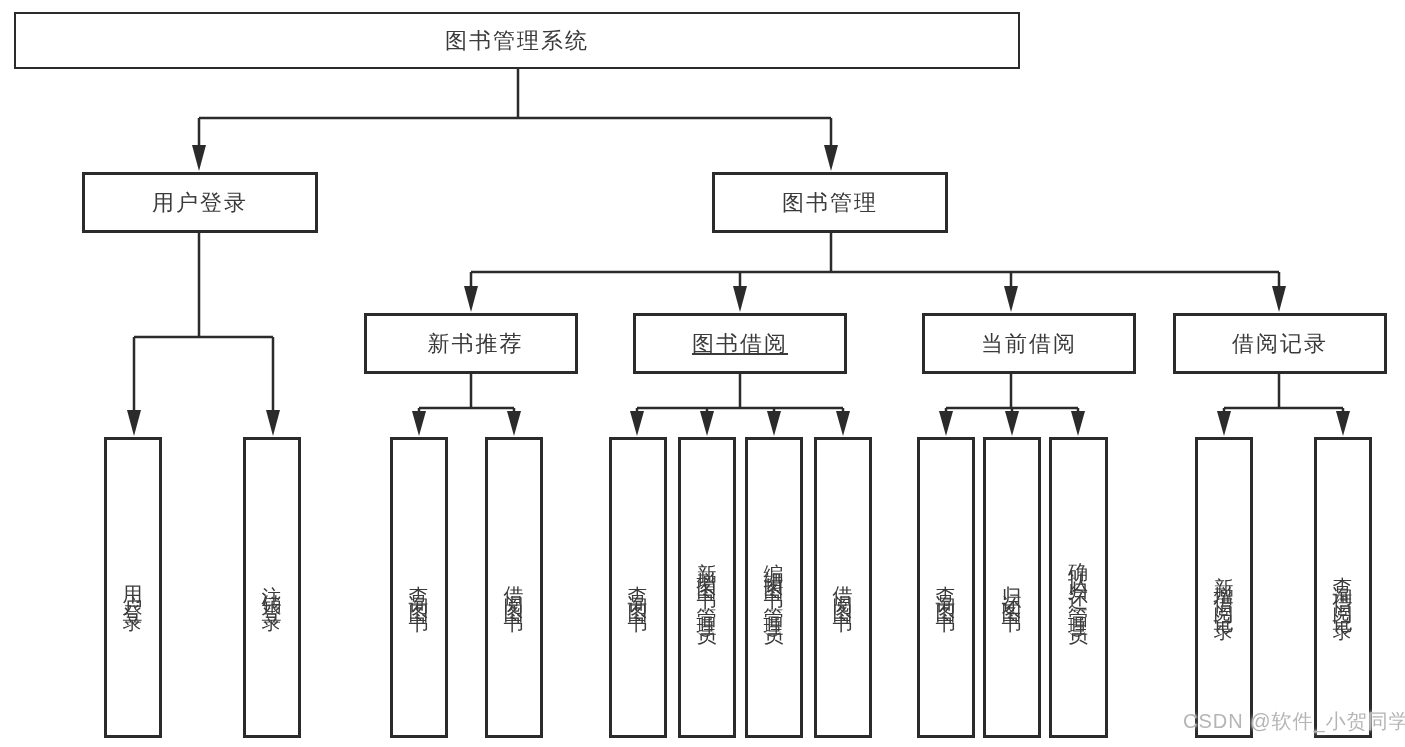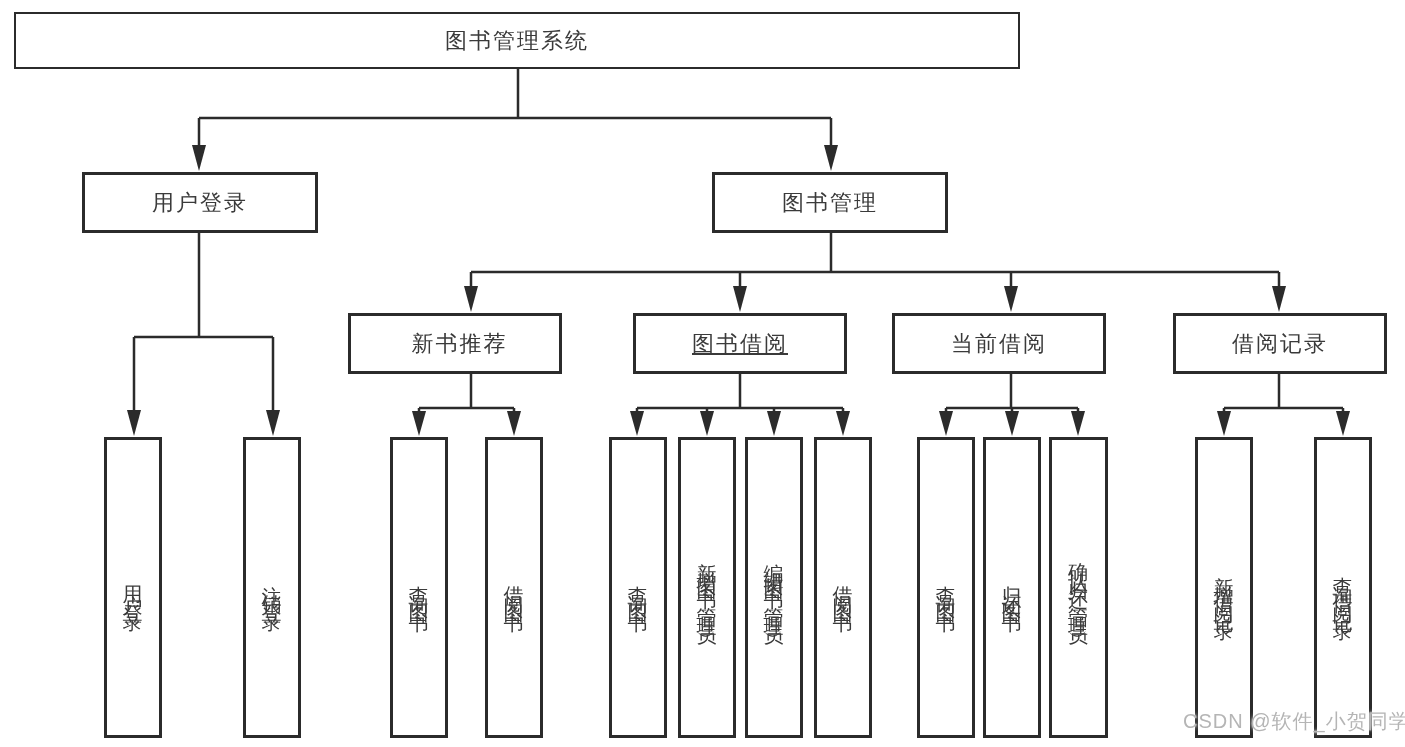--- a/index.html
+++ b/index.html
@@ -105,27 +105,27 @@
     <span>图书管理系统</span>
   </div>
 
   <div class="node hbox l2-box" style="left:82px;">
     <span>用户登录</span>
   </div>
   <div class="node hbox l2-box" style="left:712px;justify-content:center;">
     <span>图书管理</span>
   </div>
 
-  <div class="node hbox l3-box" style="left:348px;padding-left:9px;">
+  <div class="node hbox l3-box" style="left:364px;padding-left:9px;">
     <span>新书推荐</span>
   </div>
   <div class="node hbox l3-box" style="left:633px;text-decoration:underline;">
     <span>图书借阅</span>
   </div>
-  <div class="node hbox l3-box" style="left:892px;align-items:center;">
+  <div class="node hbox l3-box" style="left:922px;align-items:center;">
     <span>当前借阅</span>
   </div>
   <div class="node hbox l3-box" style="left:1173px;text-align:right;">
     <span>借阅记录</span>
   </div>
 
   <div class="node vbox" style="left:104px;">
     <span class="vtext">用户登录</span>
   </div>
   <div class="node vbox" style="left:243px;">

